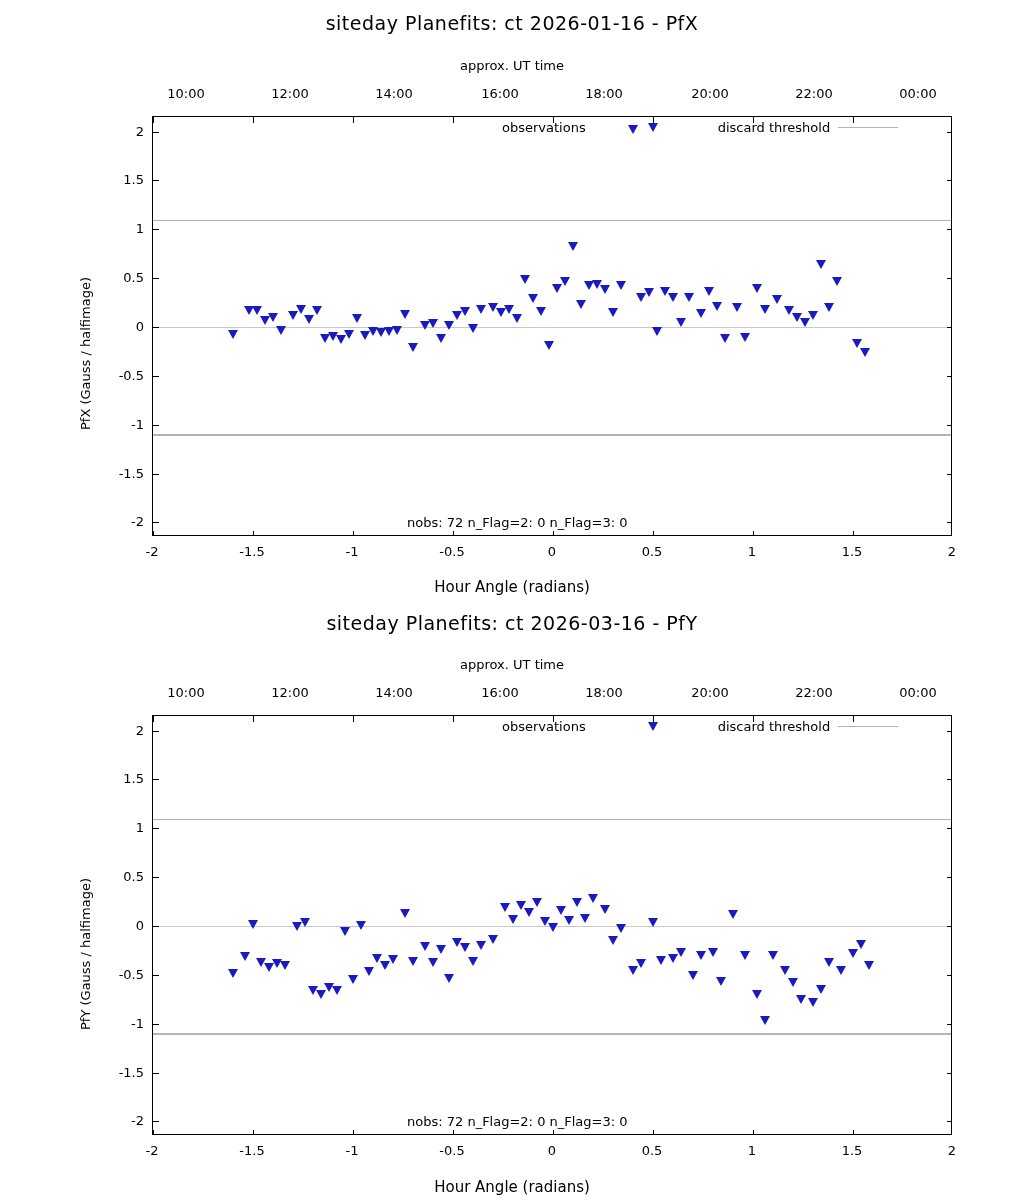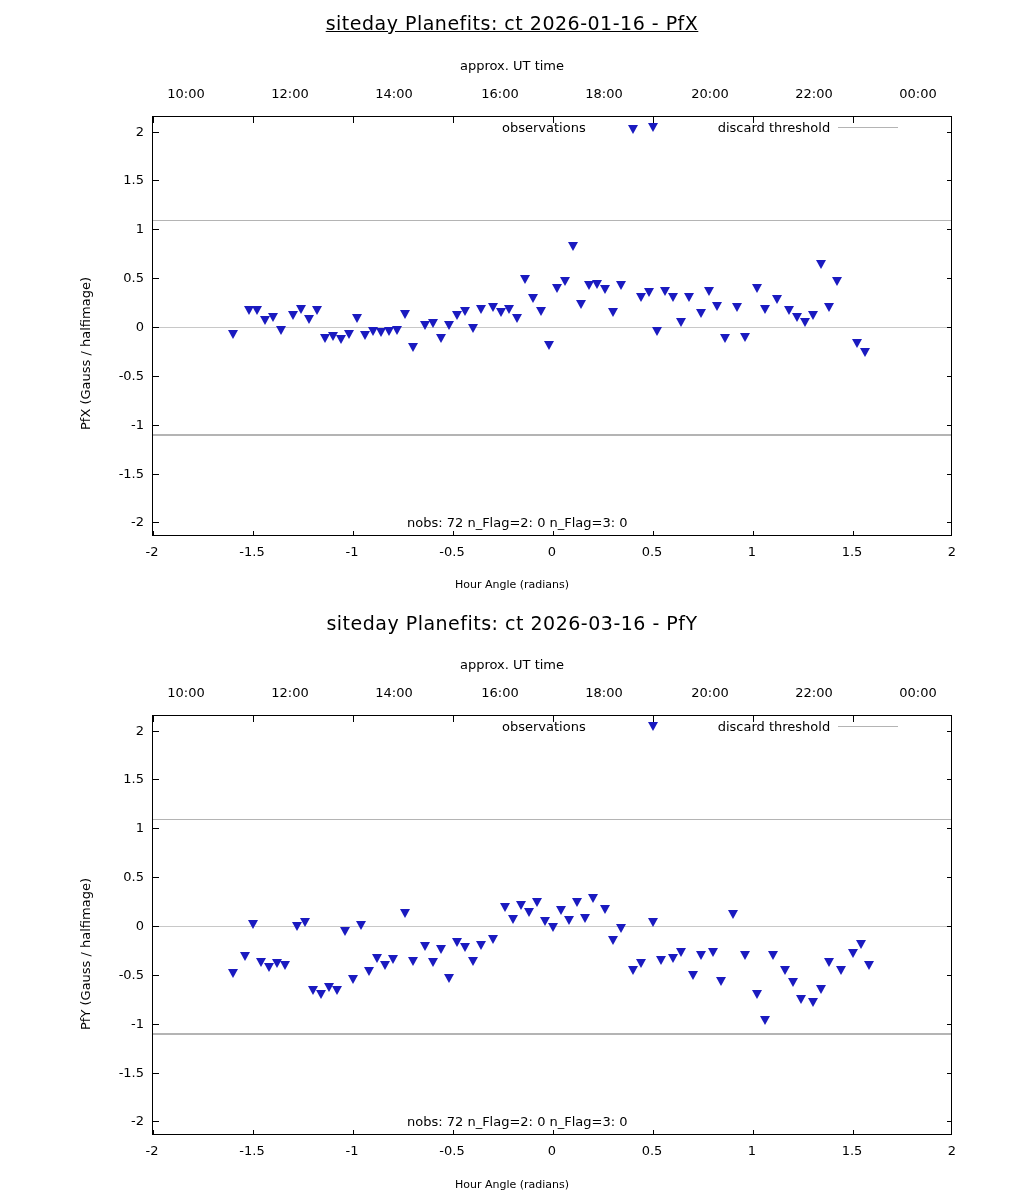--- a/index.html
+++ b/index.html
@@ -37,21 +37,21 @@
     position: absolute;
     border: 1px solid #000000;
     box-sizing: border-box;
     background: #ffffff;
     overflow: hidden;
   }
   .xlabel {
     position: absolute;
     width: 1024px;
     text-align: center;
-    font-size: 11px;
+    font-size: 15px;
   }
   .ylabel {
     position: absolute;
     font-size: 13px;
     transform-origin: 0 0;
     transform: rotate(-90deg);
     white-space: nowrap;
   }
   .tick-label {
     position: absolute;
@@ -119,21 +119,21 @@
   .nobs {
     position: absolute;
     font-size: 13px;
     white-space: nowrap;
   }
 </style>
 </head>
 <body>
 
 <div class="panel" id="panel-0">
-  <div class="title" style="top:12px;text-decoration:underline;">siteday Planefits:  ct  2026-01-16  -  PfX</div>
+  <div class="title" style="top:12px;">siteday Planefits:  ct  2026-01-16  -  PfX</div>
   <div class="uttime-label" style="top:58px;">approx. UT time</div>
   <div class="plotbox" id="plot-0" style="left:152px; top:116px; width:800px; height:420px;">
       <div class="zeroline" style="top: 210px;"></div>
       <div class="threshold" style="top: 102.558px;"></div>
       <div class="threshold" style="top: 317.442px;"></div>
       <div class="marker" style="left: 80px; top: 216.837px; border-top-color: rgb(26, 26, 192);"></div>
       <div class="marker" style="left: 96px; top: 193.395px; border-top-color: rgb(26, 26, 192);"></div>
       <div class="marker" style="left: 104px; top: 193.395px; border-top-color: rgb(26, 26, 192);"></div>
       <div class="marker" style="left: 112px; top: 203.163px; border-top-color: rgb(26, 26, 192);"></div>
       <div class="marker" style="left: 120px; top: 200.233px; border-top-color: rgb(26, 26, 192);"></div>

